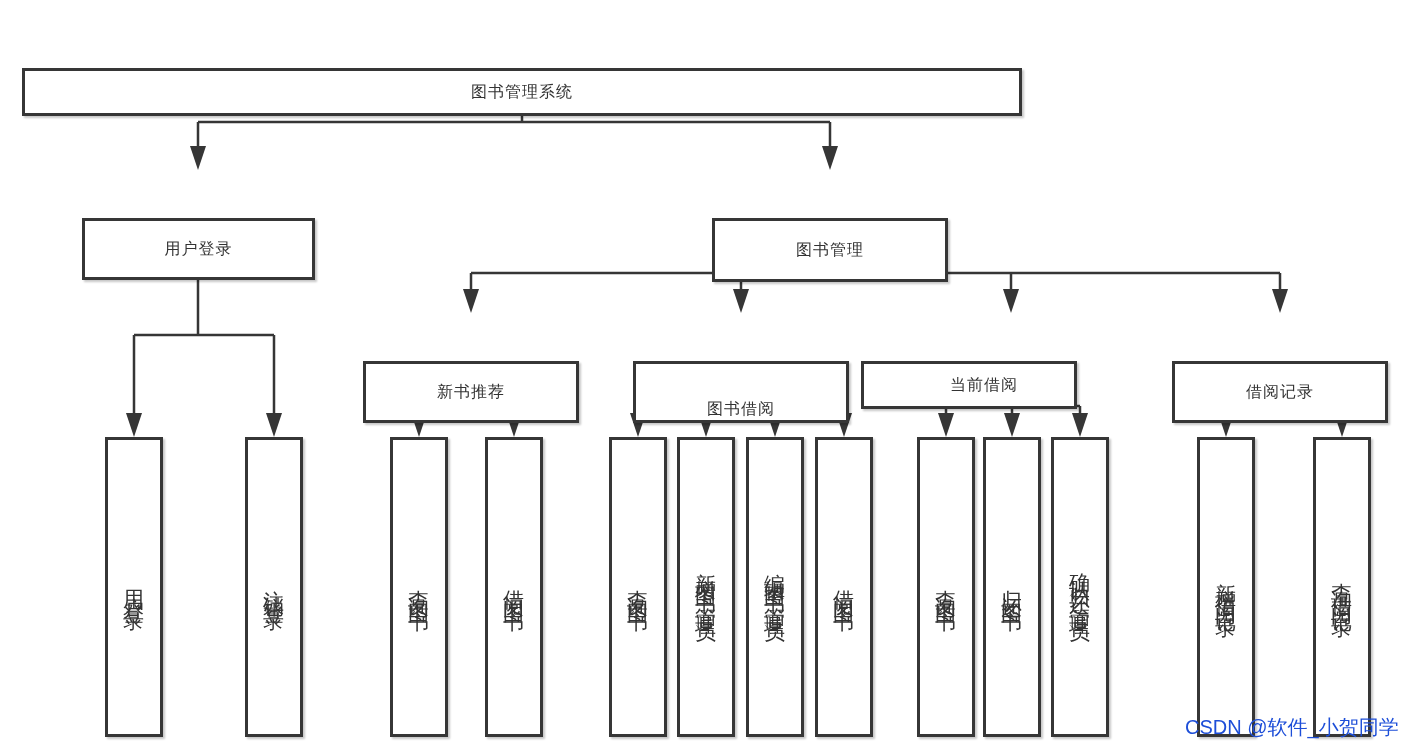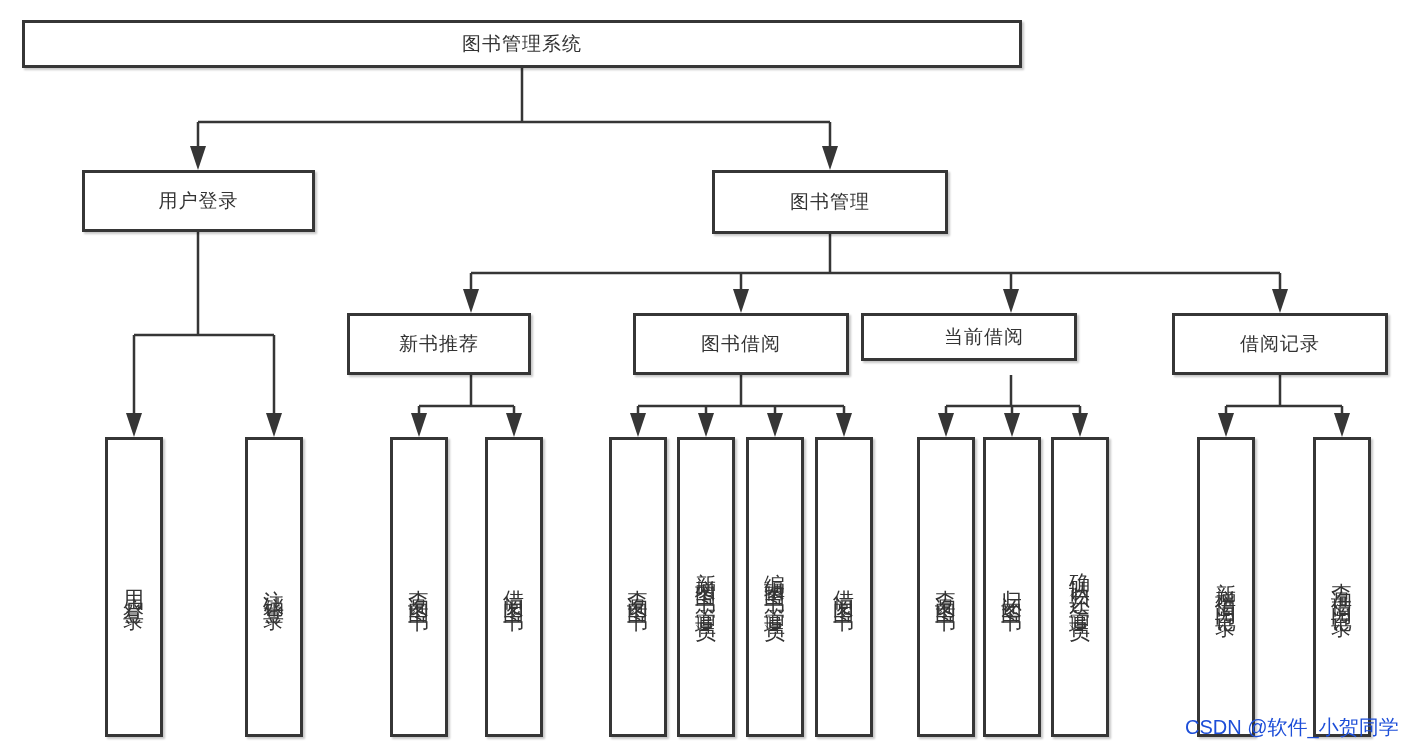--- a/index.html
+++ b/index.html
@@ -20,21 +20,21 @@
     position: absolute;
     box-sizing: border-box;
     border: 3px solid #363636;
     background: #ffffff;
     display: flex;
     align-items: center;
     justify-content: center;
     box-shadow: 2px 2px 2px rgba(0,0,0,0.22);
     color: #333333;
   }
-  .node.h { font-size: 19px; letter-spacing: 1px; }
+  .node.h { font-size: 16px; letter-spacing: 1px; margin-top: 48px; }
   .node.v { width: 58px; height: 300px; }
   .vlabel {
     writing-mode: vertical-rl;
     text-orientation: mixed;
     font-size: 21px;
     line-height: 1;
     letter-spacing: 7px;
     color: #333333;
     white-space: nowrap;
   }
@@ -96,24 +96,24 @@
     <span>图书管理系统</span>
   </div>
 
   <div class="node h" style="left:82px; top:170px; width:233px; height:62px;">
     <span>用户登录</span>
   </div>
   <div class="node h" style="left:712px; top:170px; width:236px; height:64px;">
     <span>图书管理</span>
   </div>
 
-  <div class="node h" style="left:347px; top:313px; width:184px; height:62px;">
+  <div class="node h" style="left:363px; top:313px; width:216px; height:62px;">
     <span>新书推荐</span>
   </div>
-  <div class="node h" style="left:633px; top:313px; width:216px; height:62px;">
+  <div class="node h" style="left:633px; top:313px; width:216px; height:62px;align-items:flex-end;">
     <span>图书借阅</span>
   </div>
   <div class="node h" style="left:861px; top:313px; width:216px; height:48px;padding-left:30px;">
     <span>当前借阅</span>
   </div>
   <div class="node h" style="left:1172px; top:313px; width:216px; height:62px;">
     <span>借阅记录</span>
   </div>
 
   <div class="node v" style="left:105px; top:437px;">

